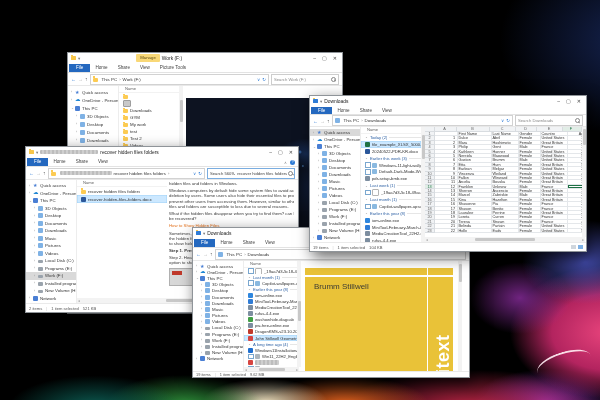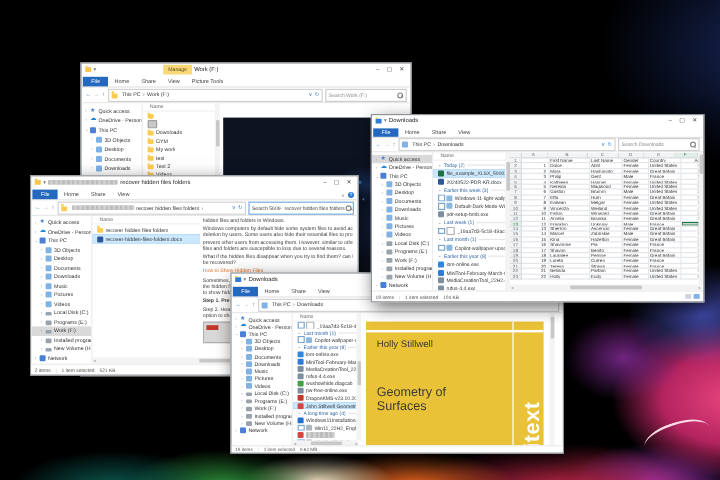--- a/index.html
+++ b/index.html
@@ -728,22 +728,21 @@
             </div>
           </div>
       </div>
       <div class="vscroll">
           <span class="thumb" style="top:40px;height:20px"></span>
         </div>
       <div class="bookpane">
         <div class="bookcover">
           <div class="topline"></div>
           <div class="vline"></div>
-          <div class="author">Holly Stillwell</div>
-          <div class="btitle"><span>Geometry of</span><br><span>Surfaces</span></div>
+          <div class="author">Brumm Stillwell</div>
           <div class="series">rsitext</div>
         </div>
         <div class="bookscroll">
             <span class="thumb" style="position:absolute;left:0.5px;right:0.5px;top:3px;height:18px;background:#c8c8c8;border-radius:1px"></span>
           </div>
       </div>
       <div class="hscroll">
         <span>◂</span>
         <span class="hthumb" style="width:26px"></span>
         <span>▸</span>

